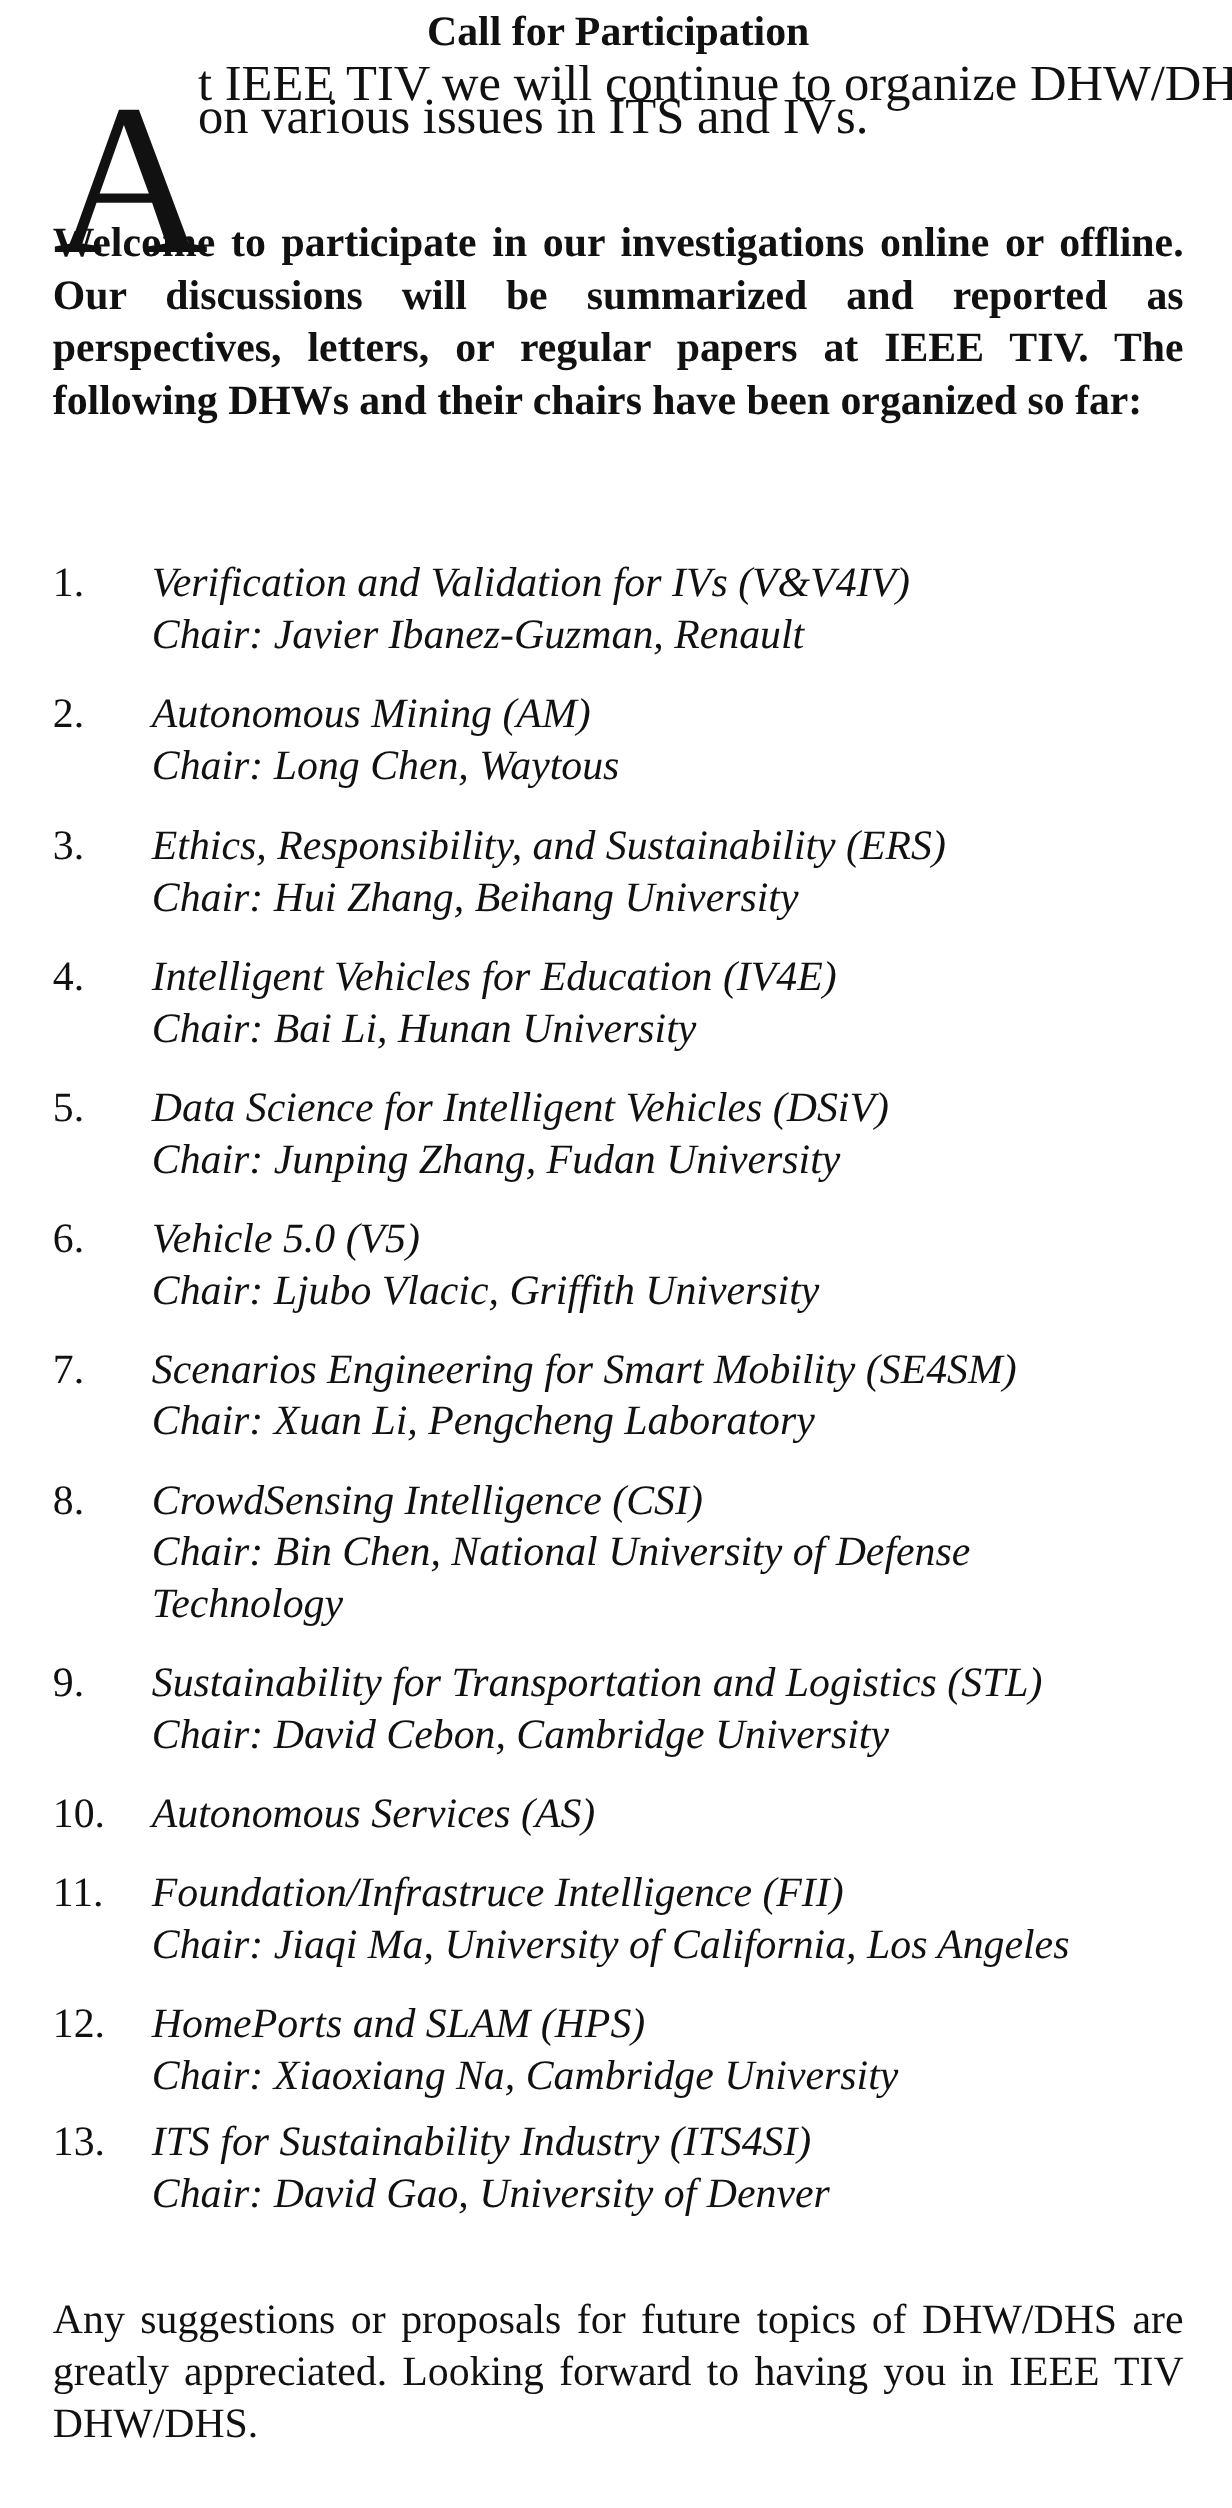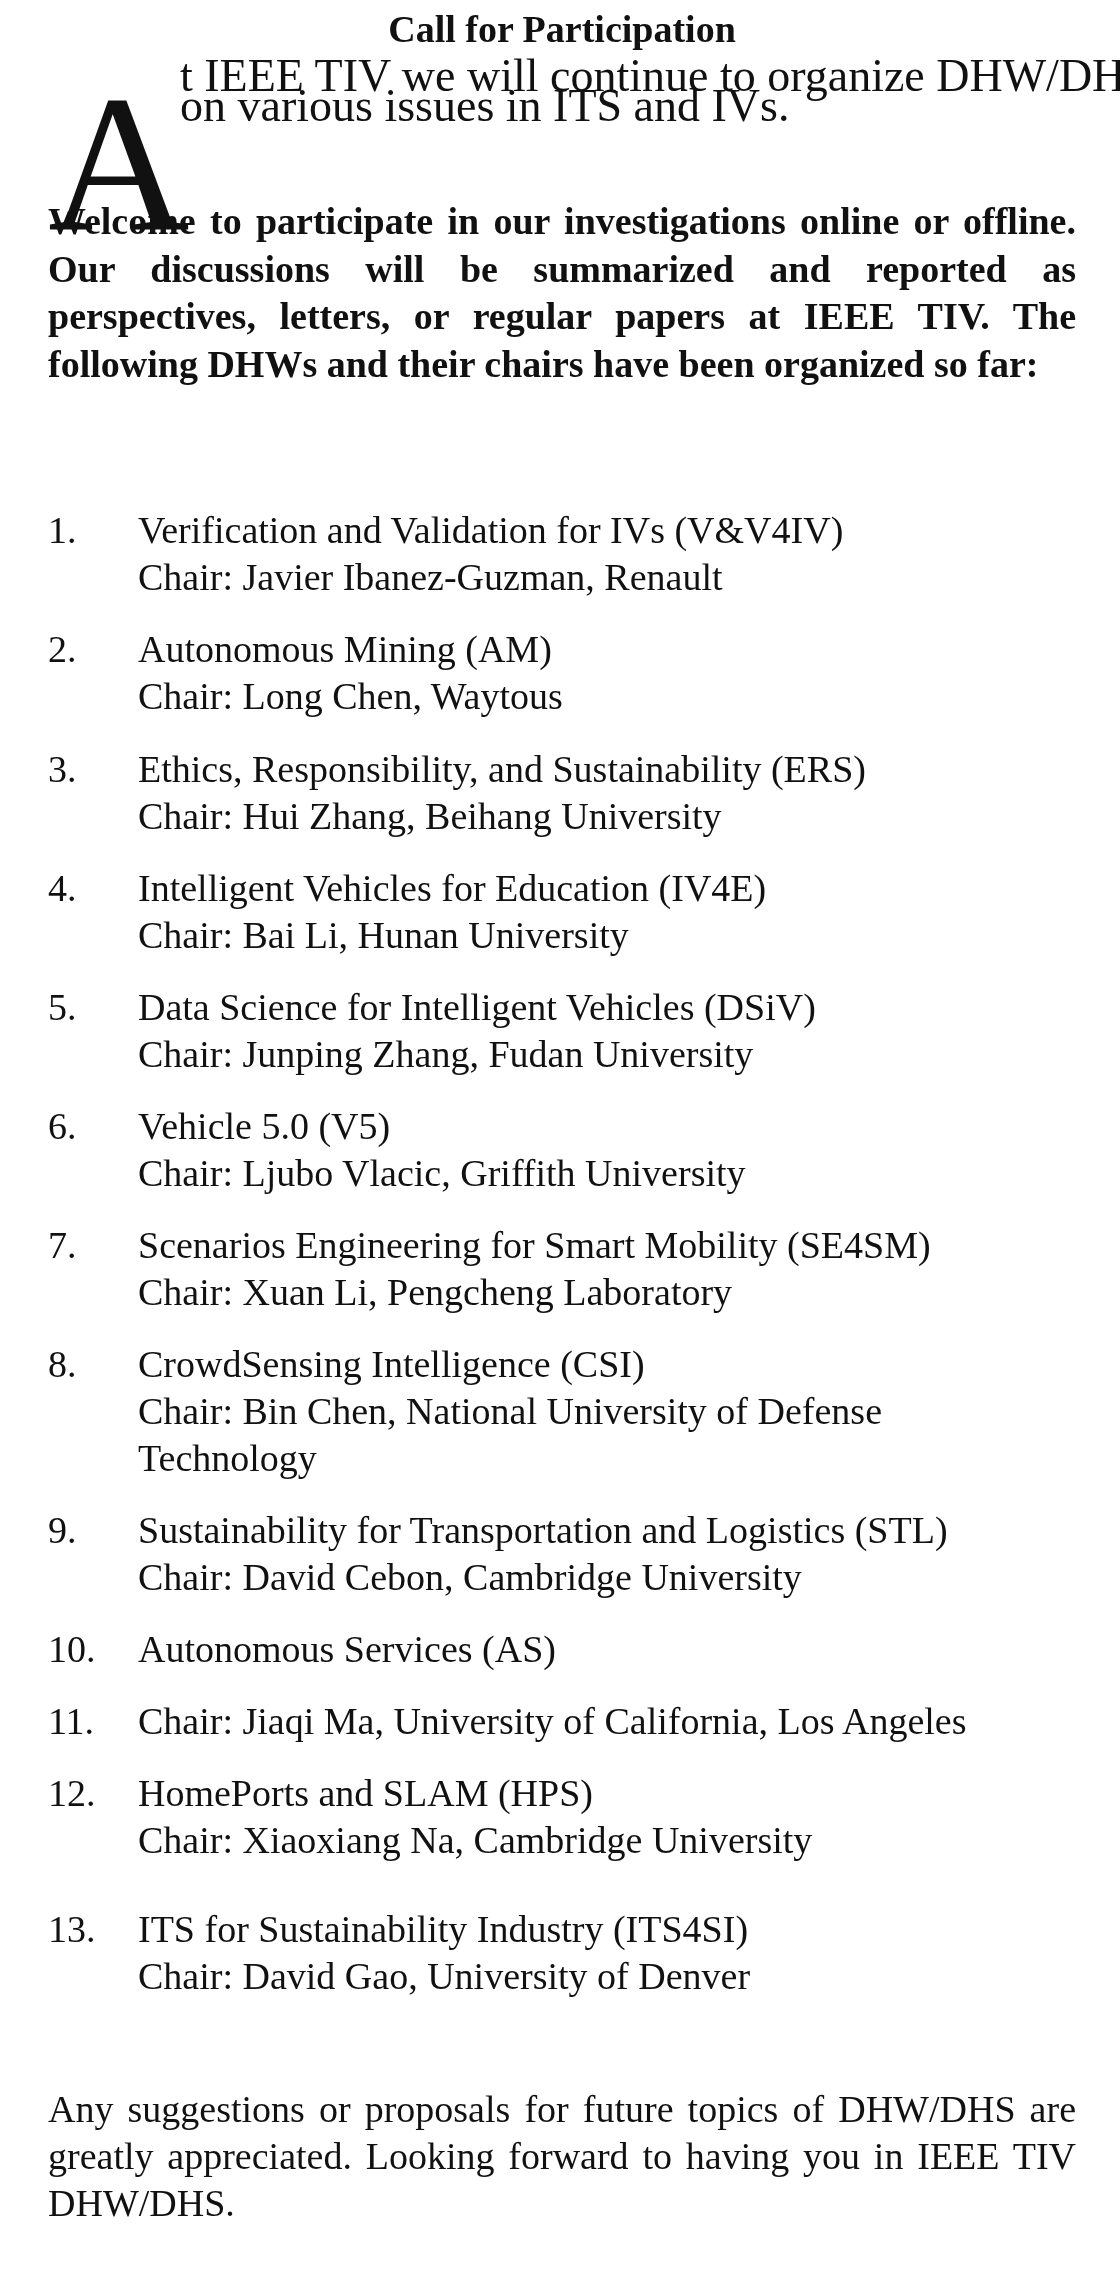--- a/index.html
+++ b/index.html
@@ -28,21 +28,21 @@
     position:absolute; left:0; top:198px; width:1028px;
     font-size:38px; line-height:47.5px; text-align:justify;font-weight:bold;
   }
   .list { position:absolute; left:0; top:507px; width:1028px; }
   .item { position:relative; margin:0; }
   .item-num {
     position:absolute; left:0; top:0; width:80px;
     font-size:38px; line-height:47px;
   }
   .item-body { margin-left:90px; font-size:38px; line-height:47px; }
-  .item-title, .item-chair { display:block; }
+  .item-title, .item-chair { display:block;font-style:italic; }
   .closing {
     position:absolute; left:0; top:2086px; width:1028px;
     font-size:38px; line-height:47px; text-align:justify;
   }
 </style>
 </head>
 <body>
 
 <div class="page">
   <div class="title">Call for Participation</div>
@@ -121,24 +121,25 @@
     </div>
     <div class="item" style="margin-bottom:25px">
       <span class="item-num">10.</span>
       <div class="item-body">
           <span class="item-title">Autonomous Services (AS)</span>
         </div>
     </div>
     <div class="item" style="margin-bottom:25px">
       <span class="item-num">11.</span>
       <div class="item-body">
+          <span class="item-title">Foundation/Infrastruce Intelligence (FII)</span>
           <span class="item-chair" style="white-space:nowrap">Chair: Jiaqi Ma, University of California, Los Angeles</span>
         </div>
     </div>
-    <div class="item" style="margin-bottom:42px">
+    <div class="item" style="margin-bottom:13px">
       <span class="item-num">12.</span>
       <div class="item-body">
           <span class="item-title">HomePorts and SLAM (HPS)</span>
           <span class="item-chair">Chair: Xiaoxiang Na, Cambridge University</span>
         </div>
     </div>
     <div class="item">
       <span class="item-num">13.</span>
       <div class="item-body">
           <span class="item-title">ITS for Sustainability Industry (ITS4SI)</span>

